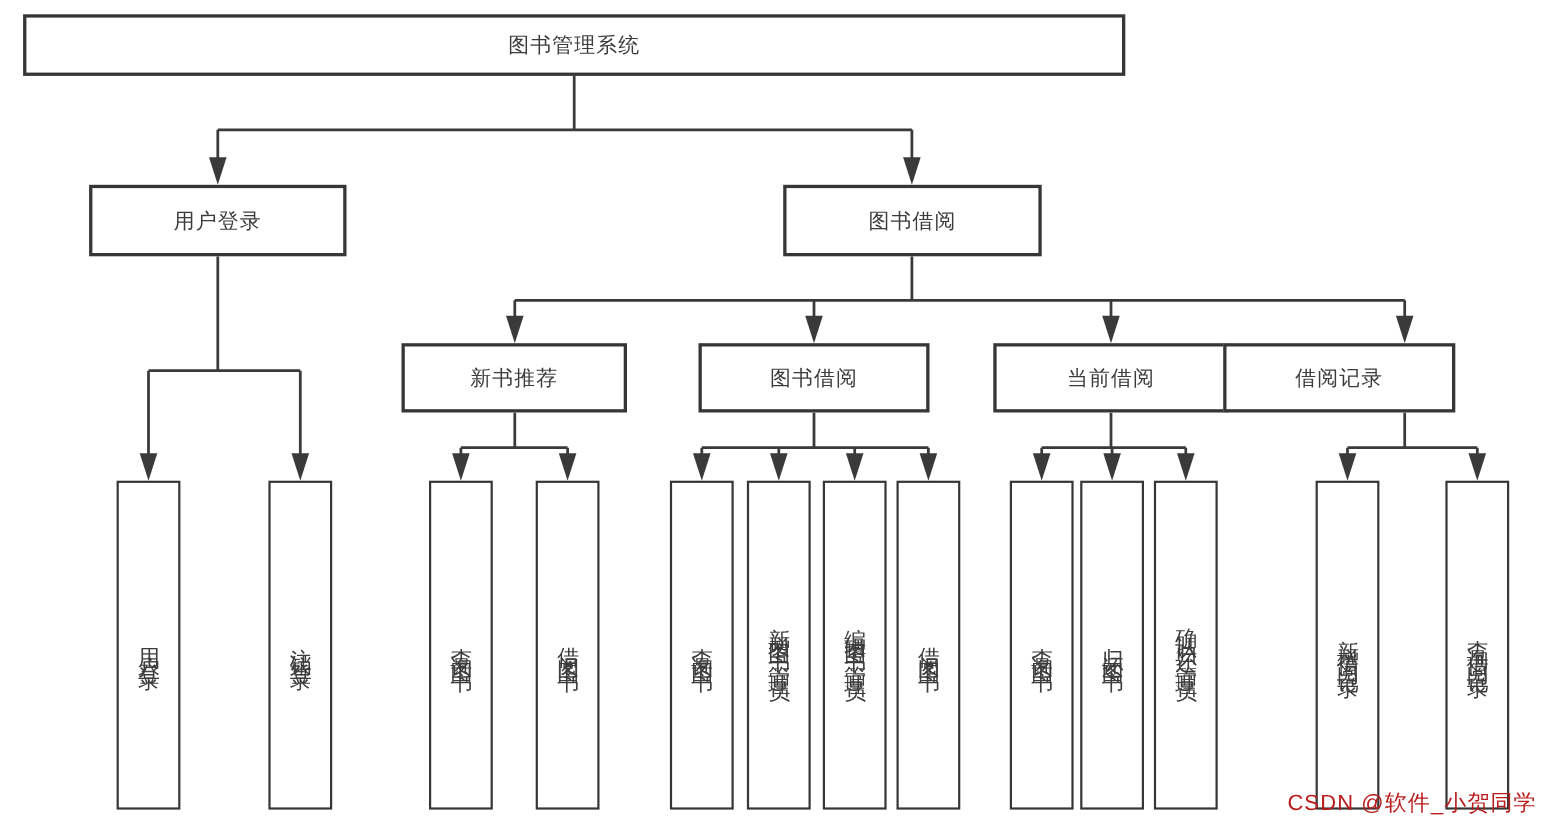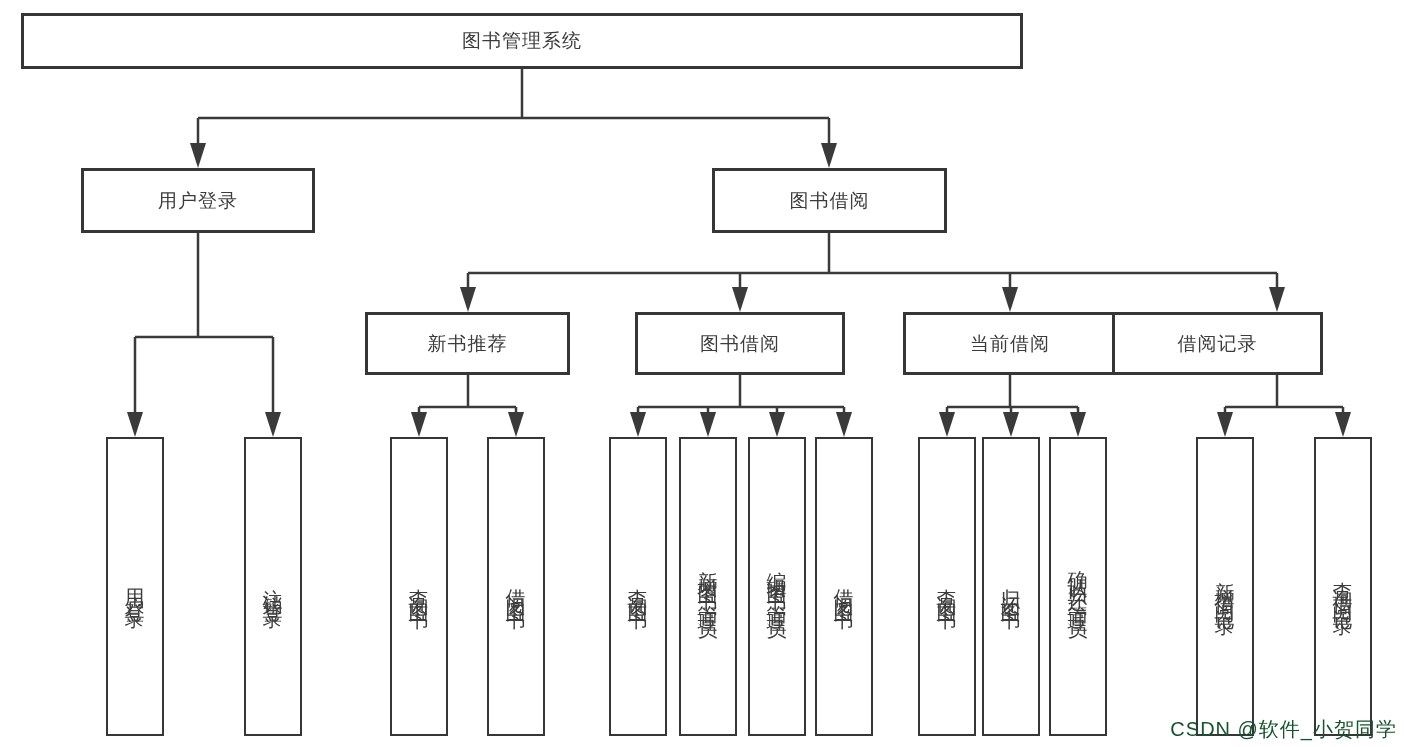--- a/index.html
+++ b/index.html
@@ -14,21 +14,21 @@
   }
   .node-h{font-size:19px;letter-spacing:1px;}
   .node-root{left:21px;top:13px;width:1002px;height:56px;}
   .node-l2,.node-l3{height:65px;}
   .node-leaf{top:437px;width:58px;height:299px;border-width:2.5px;}
   .node-leaf span{
     writing-mode:vertical-rl;text-orientation:mixed;
     font-size:20px;letter-spacing:7px;line-height:1;white-space:nowrap;
   }
   .watermark{
-    position:absolute;right:8px;bottom:4px;font-size:20px;color:#14532d;
+    position:absolute;right:8px;bottom:4px;font-size:20px;color:#b91c1c;
     letter-spacing:1px;user-select:none;
   }
 </style>
 </head>
 <body>
 
 <div class="stage">
 
   <svg class="wires" viewBox="0 0 1405 747" xmlns="http://www.w3.org/2000/svg" aria-hidden="true">
     <g stroke="#3a3a3a" stroke-width="2.5" fill="none">

